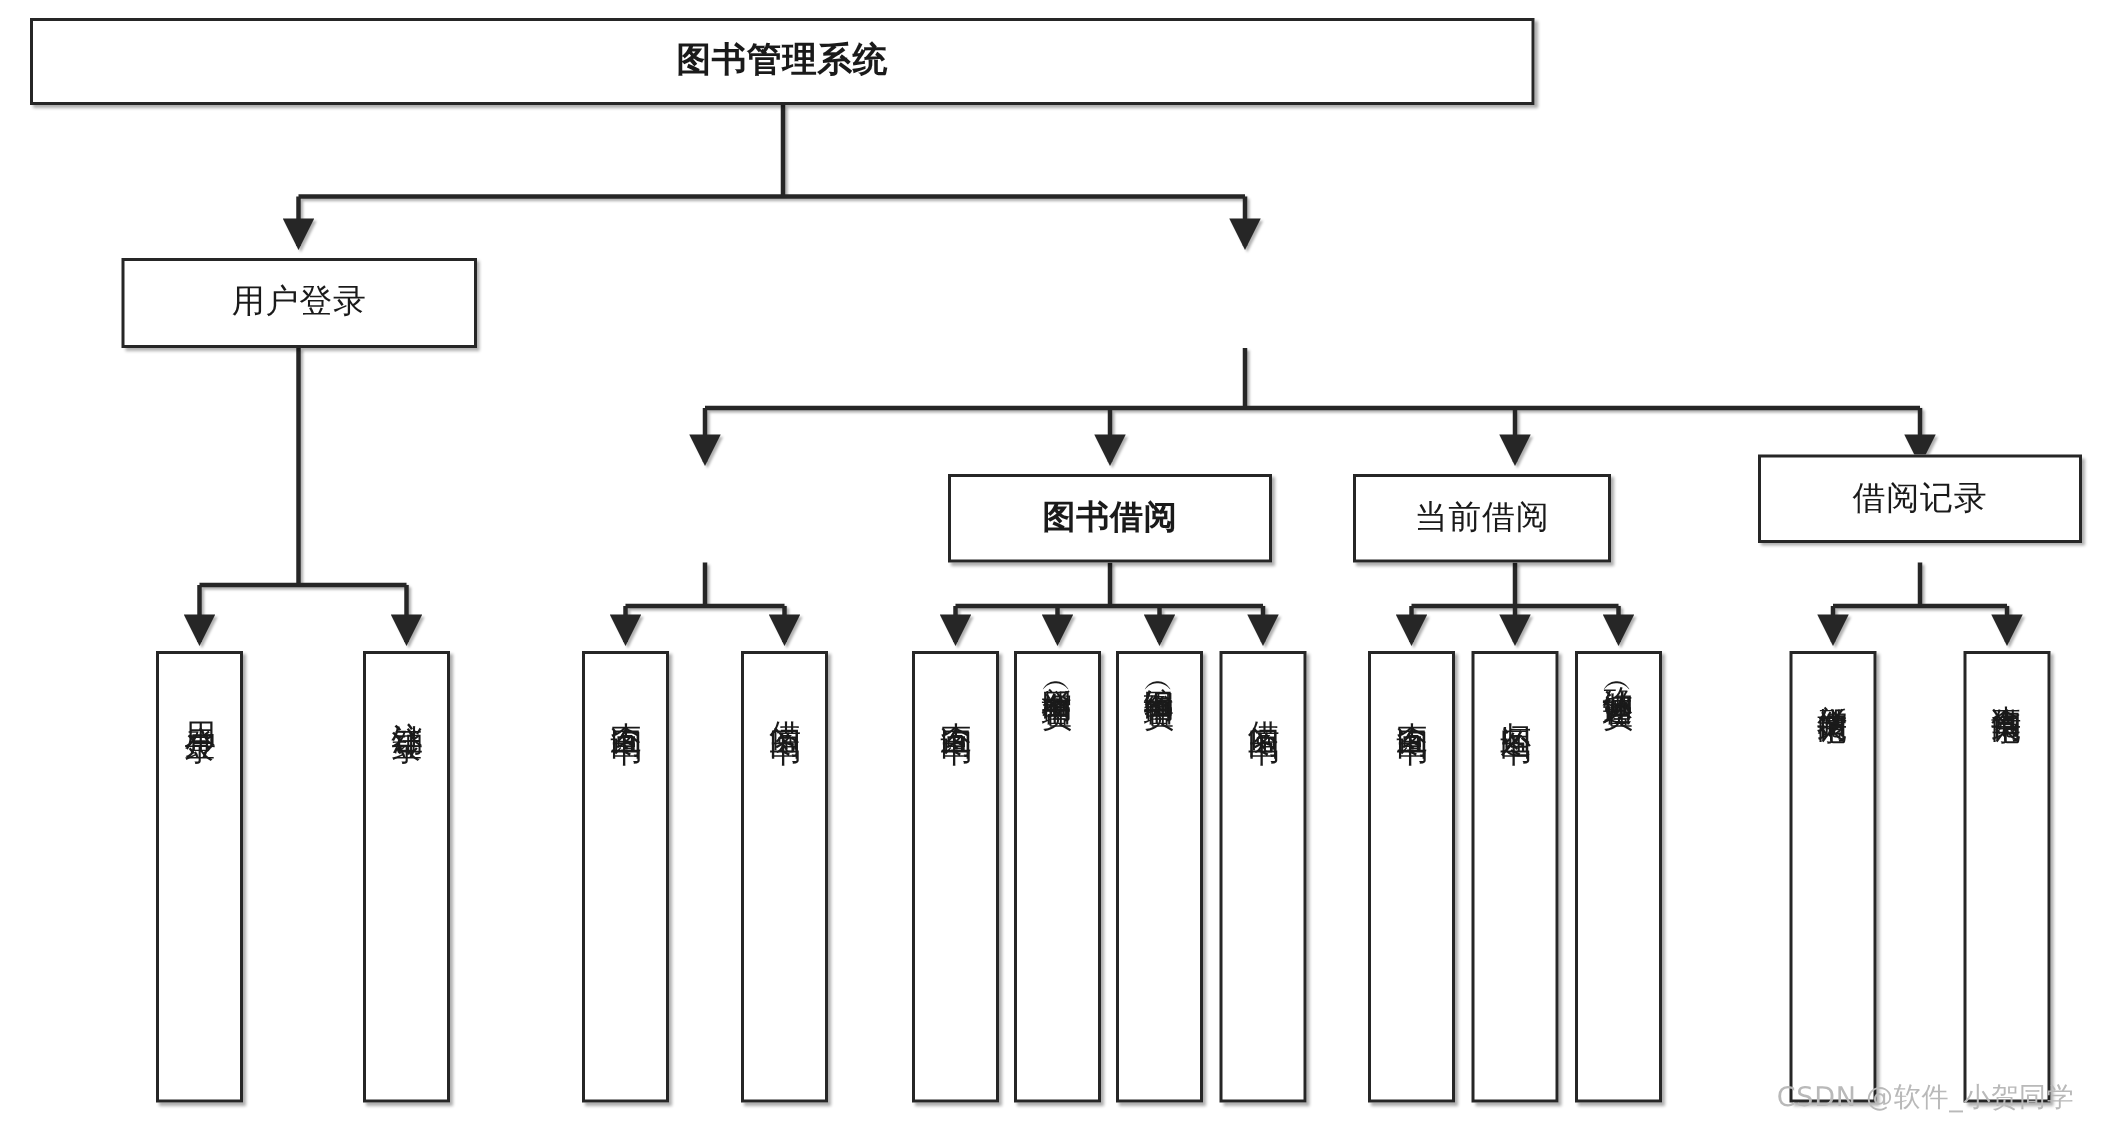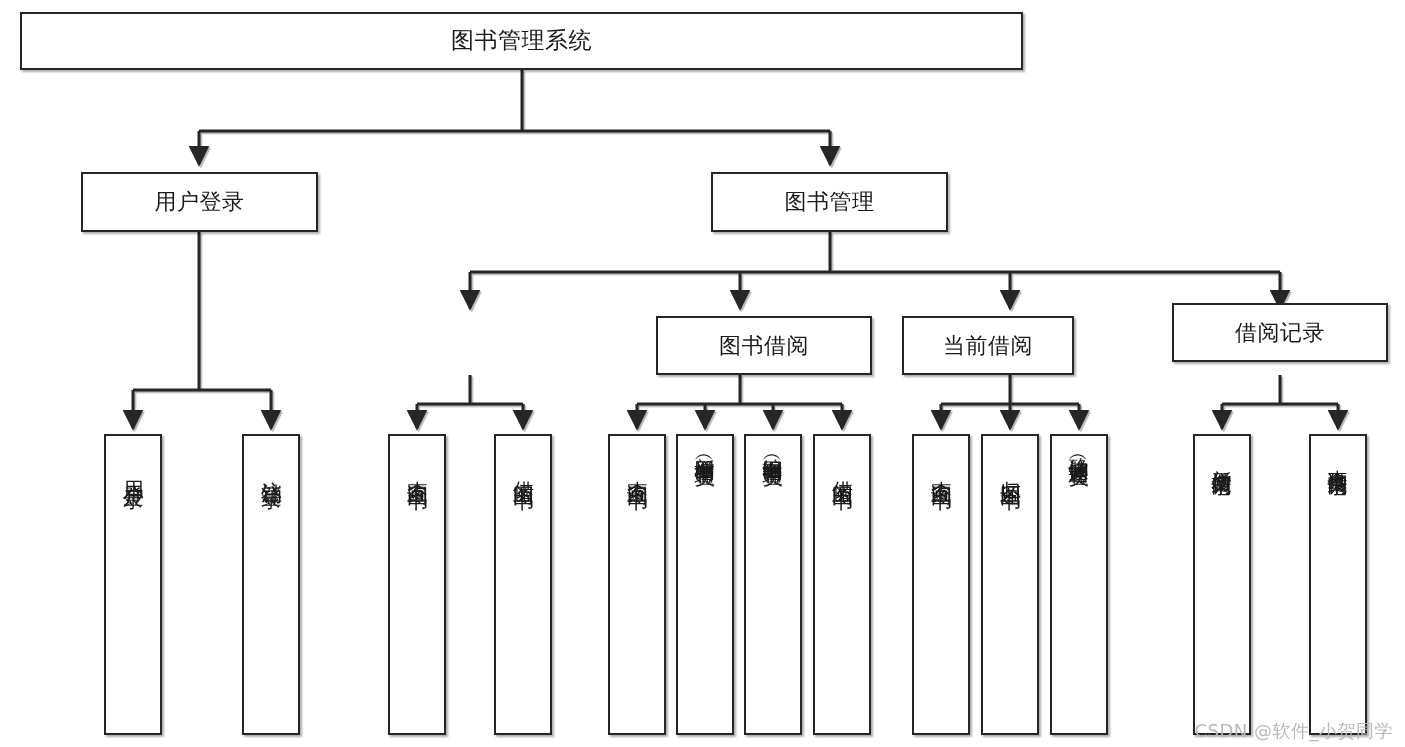--- a/index.html
+++ b/index.html
@@ -61,21 +61,21 @@
     letter-spacing: 3px;
     line-height: 1;
     white-space: nowrap;
   }
   .node.vert.tall .label {
     font-size: 20px;
     letter-spacing: 1.5px;
   }
   .watermark {
     position: absolute;
-    right: 12px;
+    right: 22px;
     bottom: 4px;
     font-size: 18px;
     color: #b9b9b9;
     letter-spacing: 0.5px;
     white-space: nowrap;
     font-family: "DejaVu Sans", "Liberation Sans", sans-serif;
   }
 </style>
 </head>
 <body>
@@ -129,32 +129,29 @@
       <path d="M 1010 404 L 1010 428" marker-end="url(#arrow)"></path>
       <path d="M 1079 404 L 1079 428" marker-end="url(#arrow)"></path>
 
       <path d="M 1280 375 L 1280 404"></path>
       <path d="M 1222 404 L 1338 404"></path>
       <path d="M 1222 404 L 1222 428" marker-end="url(#arrow)"></path>
       <path d="M 1338 404 L 1338 428" marker-end="url(#arrow)"></path>
     </g>
   </svg>
 
-  <div class="node horiz root" style="left:20px; top:12px; width:1003px; height:58px;">
+  <div class="node horiz root" style="left:20px; top:12px; width:1003px; height:58px;font-weight:bold;">
     <span class="label">图书管理系统</span>
   </div>
 
   <div class="node horiz" style="left:81px; top:172px; width:237px; height:60px;">
     <span class="label">用户登录</span>
   </div>
-  <div class="node horiz" style="left:711px; top:172px; width:237px; height:60px;">
-    <span class="label">图书管理</span>
-  </div>
-
-  <div class="node horiz" style="left:656px; top:316px; width:216px; height:59px;">
+
+  <div class="node horiz" style="left:632px; top:316px; width:216px; height:59px;font-weight:bold;">
     <span class="label">图书借阅</span>
   </div>
   <div class="node horiz" style="left:902px; top:316px; width:172px; height:59px;">
     <span class="label">当前借阅</span>
   </div>
   <div class="node horiz" style="left:1172px; top:303px; width:216px; height:59px;">
     <span class="label">借阅记录</span>
   </div>
 
   <div class="node vert" style="left:104px; top:434px; width:58px; height:301px;">

